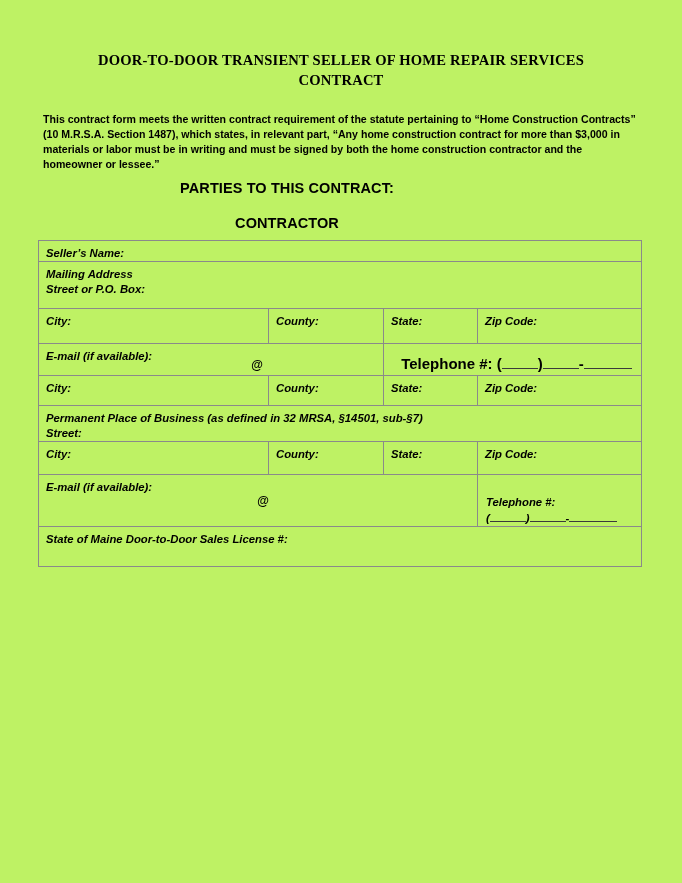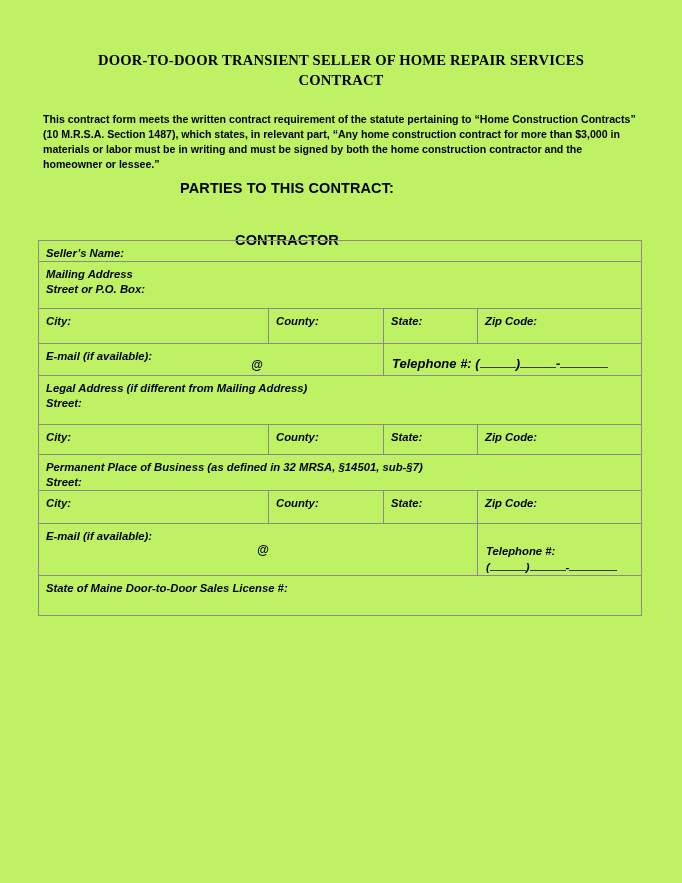--- a/index.html
+++ b/index.html
@@ -56,21 +56,21 @@
     position: absolute;
     width: 574px;
     left: 0;
     text-align: center;
     font-family: "Liberation Sans", sans-serif;
     font-weight: bold;
     font-size: 14.5px;
     letter-spacing: 0.1px;
   }
   .heading-parties { top: 180px; }
-  .heading-contractor { top: 215px; margin-top: 17px; }
+  .heading-contractor { top: 215px; }
 
   
   .form-table {
     position: absolute;
     left: 38px;
     top: 240px;
     width: 603px;
     border-collapse: collapse;
     table-layout: fixed;
   }
@@ -117,27 +117,27 @@
     bottom: 3px;
   }
   .at-sign-2 {
     left: 218px;
     bottom: 18px;
   }
 
   
   .tel-inline {
     font-family: "Liberation Sans", sans-serif;
-    font-style: italic;
-    font-weight: bold;
-    font-size: 13px;
+    font-weight: bold;
+    font-size: 15px;
     line-height: 15px;
     padding: 12px 0 0 8px;
     white-space: nowrap;
     display: block;
+    text-align: center;
   }
   .tel-stack {
     font-family: "Liberation Sans", sans-serif;
     font-style: italic;
     font-weight: bold;
     font-size: 11.3px;
     line-height: 16px;
     padding: 19px 0 0 8px;
     white-space: nowrap;
     display: block;
@@ -208,26 +208,20 @@
       <tr class="r-email">
         <td colspan="2">
           <span class="lbl">E-mail (if available):</span>
           <span class="at-sign">@</span>
         </td>
         <td colspan="2">
           <span class="tel-inline"><span>Telephone #:</span> <span class="paren">(</span><span class="blank b-area"></span><span class="paren">)</span><span class="blank b-pre"></span><span>-</span><span class="blank b-line"></span></span>
         </td>
       </tr>
 
-      <tr class="r-legal">
-        <td colspan="4">
-          <span class="lbl">Legal Address (if different from Mailing Address)</span>
-          <span class="lbl lbl-second">Street:</span>
-        </td>
-      </tr>
 
       <tr class="r-city2">
         <td>
           <span class="lbl">City:</span>
         </td>
         <td>
           <span class="lbl">County:</span>
         </td>
         <td>
           <span class="lbl">State:</span>

